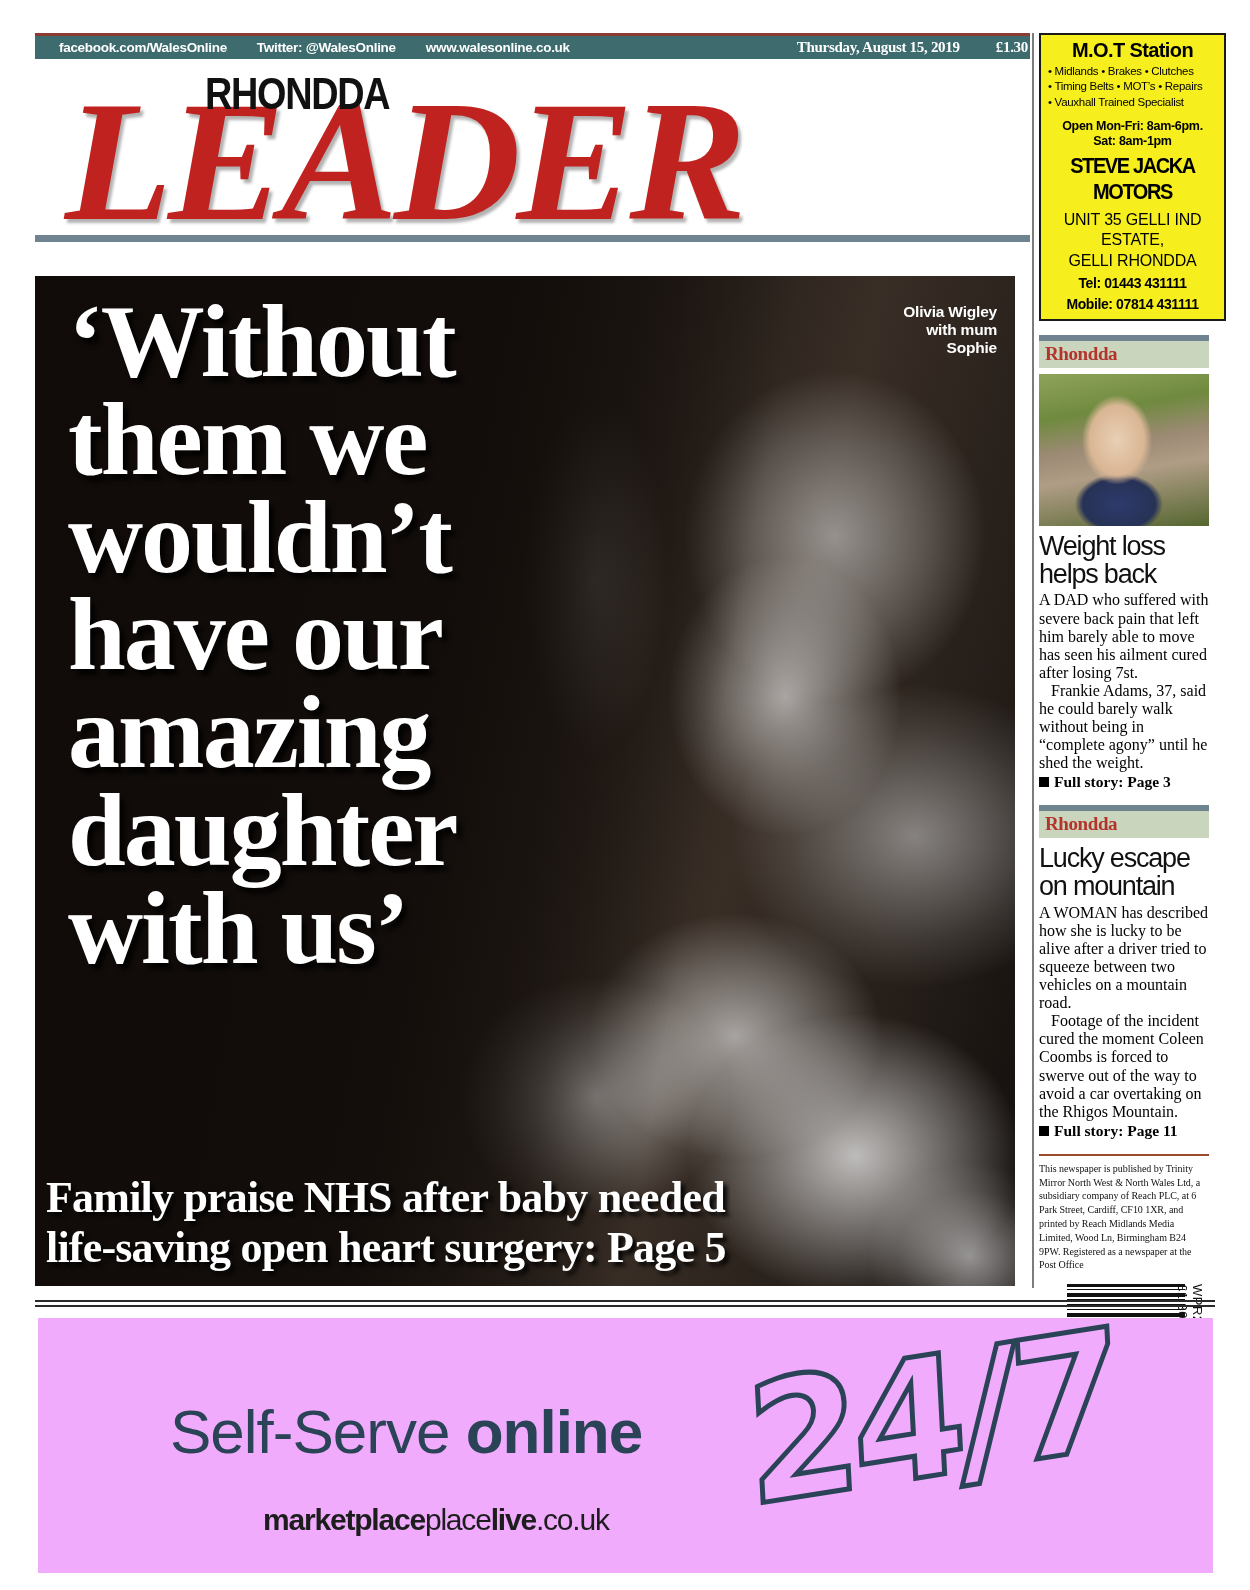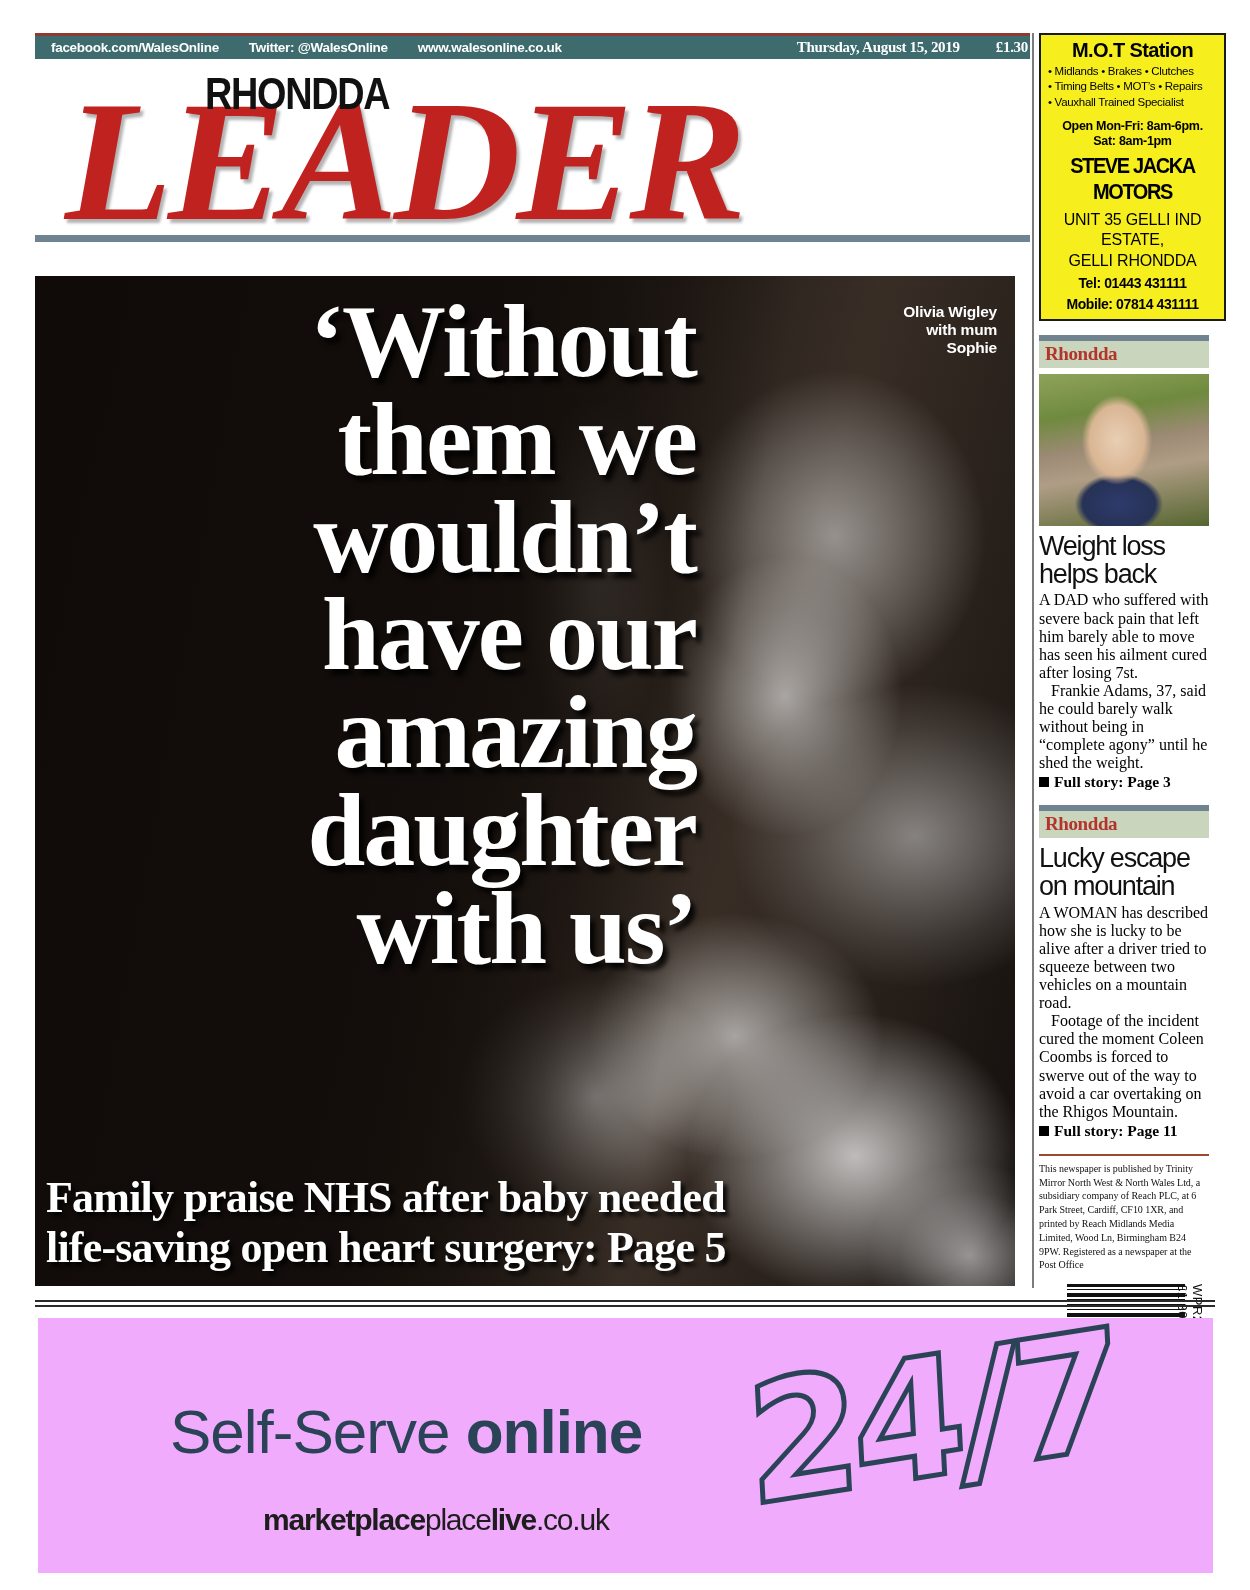--- a/index.html
+++ b/index.html
@@ -23,21 +23,21 @@
     background: #3d6b6e;
     color: #ffffff;
     border-top: 3px solid #8d3a32;
     box-sizing: border-box;
     display: flex;
     align-items: center;
   }
   #topbar .tb-left {
     display: flex;
     align-items: baseline;
-    padding-left: 16px;
+    padding-left: 24px;
     gap: 30px;
     flex: 1;
   }
   #topbar .tb-right {
     display: flex;
     align-items: baseline;
     padding-right: 2px;
     gap: 36px;
   }
   #topbar span {
@@ -125,32 +125,31 @@
     color: #ffffff;
     font-size: 15.5px;
     font-weight: bold;
     line-height: 1.16;
     letter-spacing: -0.2px;
     z-index: 5;
     white-space: pre-line;
   }
   #headline {
     position: absolute;
-    left: 21px; top: 16px;
+    left: 33px; top: 16px;
     width: 640px;
     z-index: 6;
     color: #ffffff;
     font-family: "Liberation Serif", serif;
     font-weight: bold;
     font-size: 104px;
     line-height: 0.94;
     letter-spacing: -2px;
     text-shadow: 5px 6px 5px rgba(0,0,0,0.85);
     white-space: pre-line;
-    text-align: right;
   }
   #subheadline {
     position: absolute;
     left: 11px; bottom: 14px;
     width: 930px;
     z-index: 6;
     color: #ffffff;
     font-family: "Liberation Serif", serif;
     font-weight: bold;
     font-size: 44px;

